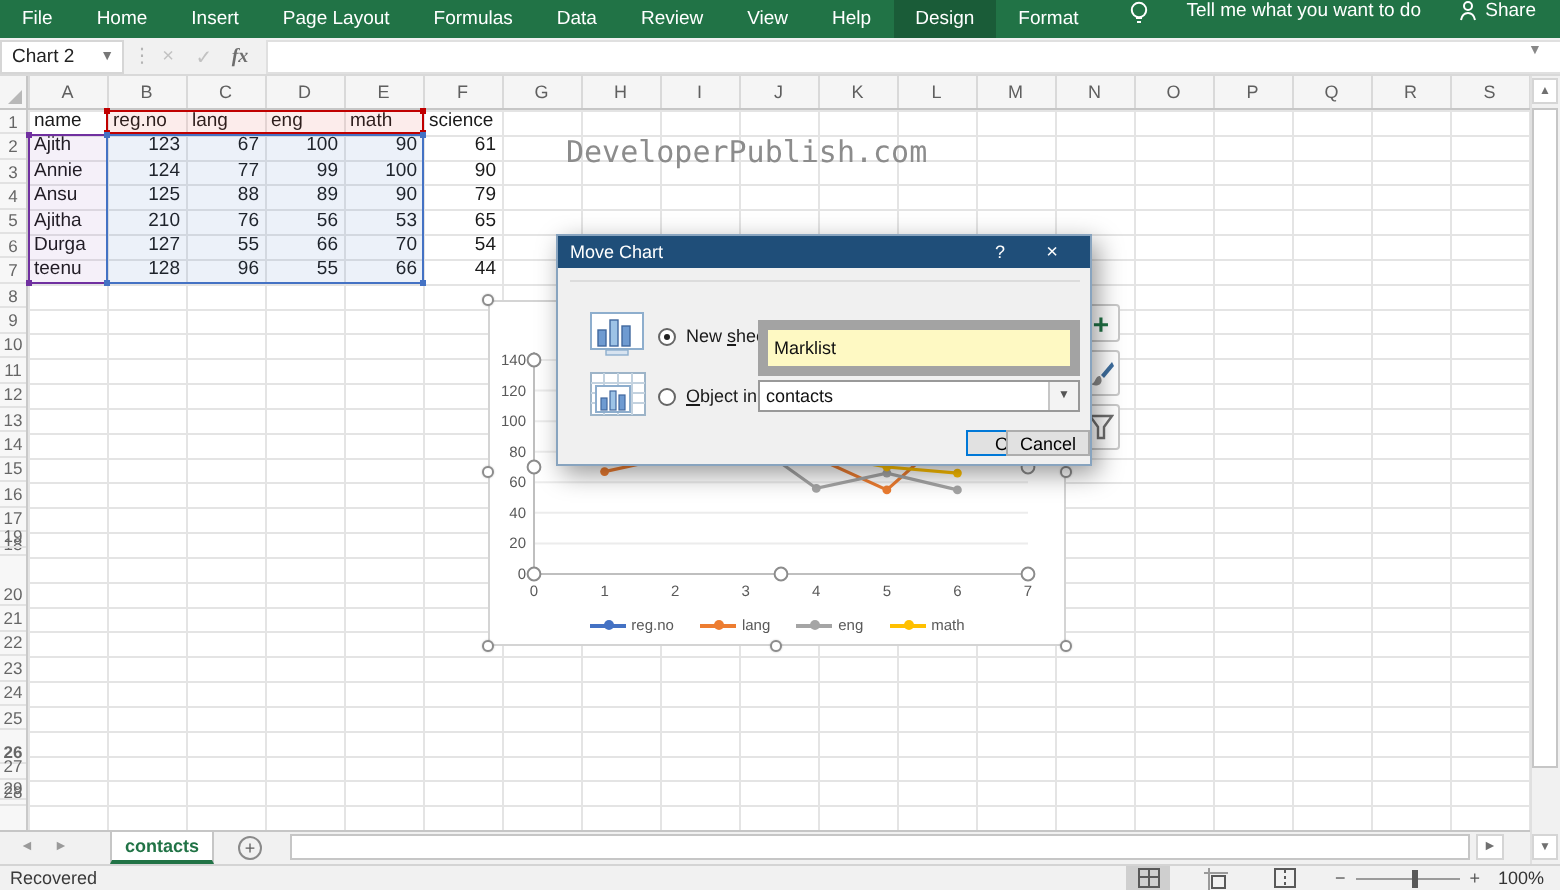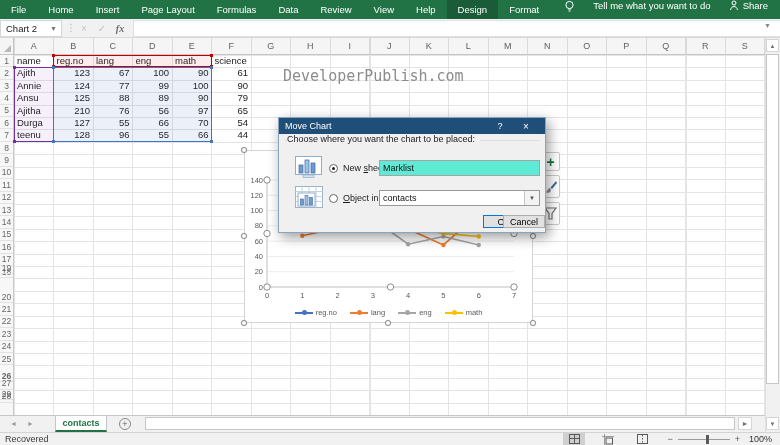--- a/index.html
+++ b/index.html
@@ -67,21 +67,21 @@
   #dtitle .t { flex:1; }
   #dtitle .hb { width:26px; text-align:center; font-size:9px; cursor:pointer; }
   #dtitle .cb { width:26px; text-align:center; font-size:10px; cursor:pointer; }
   #dprompt { position:absolute; left:8px; top:16px; font-size:9px; color:#1a1a1a; background:#f0f0f0; padding-right:5px; z-index:2; }
   #dgline { position:absolute; left:6px; right:5px; top:22px; height:1px; background:#dcdcdc; }
   .dicon { position:absolute; left:15px; width:31px; height:25px; }
   .drow-lab { position:absolute; left:50px; font-size:9px; color:#1a1a1a; display:flex; align-items:center; gap:5px; }
   .radio { width:9px; height:9px; border-radius:50%; border:1px solid #666; background:#fff; position:relative; display:inline-block; }
   .radio.on:after { content:""; position:absolute; left:2px; top:2px; width:3px; height:3px; border-radius:50%; background:#222; }
   .accel { text-decoration:underline; }
-  #dinput { position:absolute; left:100px; top:42px; width:161px; height:16px; border:1px solid #a3a3a3; background:#5eead4; font-size:9px; padding:0 3px; font-family:"Liberation Sans",sans-serif; color:#111; }
+  #dinput { position:absolute; left:100px; top:42px; width:161px; height:28px; border:5px solid #a3a3a3; background:#fef9c3; font-size:9px; padding:0 3px; font-family:"Liberation Sans",sans-serif; color:#111; }
   #ddrop { position:absolute; left:100px; top:72px; width:161px; height:16px; border:1px solid #999; background:#fff; font-size:9px; color:#111; display:flex; align-items:center; }
   #ddrop .val { flex:1; padding-left:3px; }
   #ddrop .chev { width:15px; height:100%; background:#f3f3f3; border-left:1px solid #c6c6c6; display:flex; align-items:center; justify-content:center; font-size:6px; color:#555; }
   .dbtn { position:absolute; top:97px; width:42px; height:13px; font-size:9px; display:flex; align-items:center; justify-content:center; background:#e1e1e1; border:1px solid #adadad; cursor:pointer; }
   #okbtn { left:170px; border:1px solid #0078d7;margin-left:34px; }
   #cancelbtn { left:224px; }
 
   
   #tabbar { left:0; top:415px; width:765px; height:17px; background:#f1f1f1; border-top:1px solid #c6c6c6; }
   .tnav { position:absolute; top:419px; font-size:7px; color:#9a9a9a; }
@@ -193,21 +193,21 @@
     <div class="cell" style="left: 14px; top: 37.242px; width: 39.5px;">Ansu</div>
     <div class="cell num" style="left: 53.5px; top: 37.242px; width: 39.5px;">125</div>
     <div class="cell num" style="left: 93px; top: 37.242px; width: 39.5px;">88</div>
     <div class="cell num" style="left: 132.5px; top: 37.242px; width: 39.5px;">89</div>
     <div class="cell num" style="left: 172px; top: 37.242px; width: 39.5px;">90</div>
     <div class="cell num" style="left: 211.5px; top: 37.242px; width: 39.5px;">79</div>
     <div class="cell" style="left: 14px; top: 49.656px; width: 39.5px;">Ajitha</div>
     <div class="cell num" style="left: 53.5px; top: 49.656px; width: 39.5px;">210</div>
     <div class="cell num" style="left: 93px; top: 49.656px; width: 39.5px;">76</div>
     <div class="cell num" style="left: 132.5px; top: 49.656px; width: 39.5px;">56</div>
-    <div class="cell num" style="left: 172px; top: 49.656px; width: 39.5px;">97</div>
+    <div class="cell num" style="left: 172px; top: 49.656px; width: 39.5px;">53</div>
     <div class="cell num" style="left: 211.5px; top: 49.656px; width: 39.5px;">65</div>
     <div class="cell" style="left: 14px; top: 62.07px; width: 57px;">Durga</div>
     <div class="cell num" style="left: 53.5px; top: 62.07px; width: 39.5px;">127</div>
     <div class="cell num" style="left: 93px; top: 62.07px; width: 39.5px;">55</div>
     <div class="cell num" style="left: 132.5px; top: 62.07px; width: 39.5px;">66</div>
     <div class="cell num" style="left: 172px; top: 62.07px; width: 39.5px;">70</div>
     <div class="cell num" style="left: 211.5px; top: 62.07px; width: 39.5px;">54</div>
     <div class="cell" style="left: 14px; top: 74.484px; width: 39.5px;">teenu</div>
     <div class="cell num" style="left: 53.5px; top: 74.484px; width: 39.5px;">128</div>
     <div class="cell num" style="left: 93px; top: 74.484px; width: 39.5px;">96</div>
@@ -383,21 +383,20 @@
     </svg>
 </div>
 
 <div class="abs" id="dialog">
   <div id="dtitle">
     <span class="t">Move Chart</span>
     <span class="hb">?</span>
     <span class="cb">×</span>
   </div>
   <div id="dgline"></div>
-  <div id="dprompt">Choose where you want the chart to be placed:</div>
 
   <svg class="dicon" style="top:37px" width="31" height="25" viewBox="0 0 31 25">
     <rect x="1.5" y="1.5" width="26" height="18" fill="#fff" stroke="#8eaecd"></rect>
     <rect x="5" y="10" width="4" height="8" fill="#6f9bd1" stroke="#41689e" stroke-width=".7"></rect>
     <rect x="11" y="5" width="4" height="13" fill="#9dc3e6" stroke="#41689e" stroke-width=".7"></rect>
     <rect x="17" y="8" width="4" height="10" fill="#6f9bd1" stroke="#41689e" stroke-width=".7"></rect>
     <rect x="9" y="20" width="11" height="2.5" fill="#d7e3f0" stroke="#8eaecd" stroke-width=".7"></rect>
   </svg>
   <div class="drow-lab" style="top:42px;height:16px;">
     <span class="radio on"></span>

